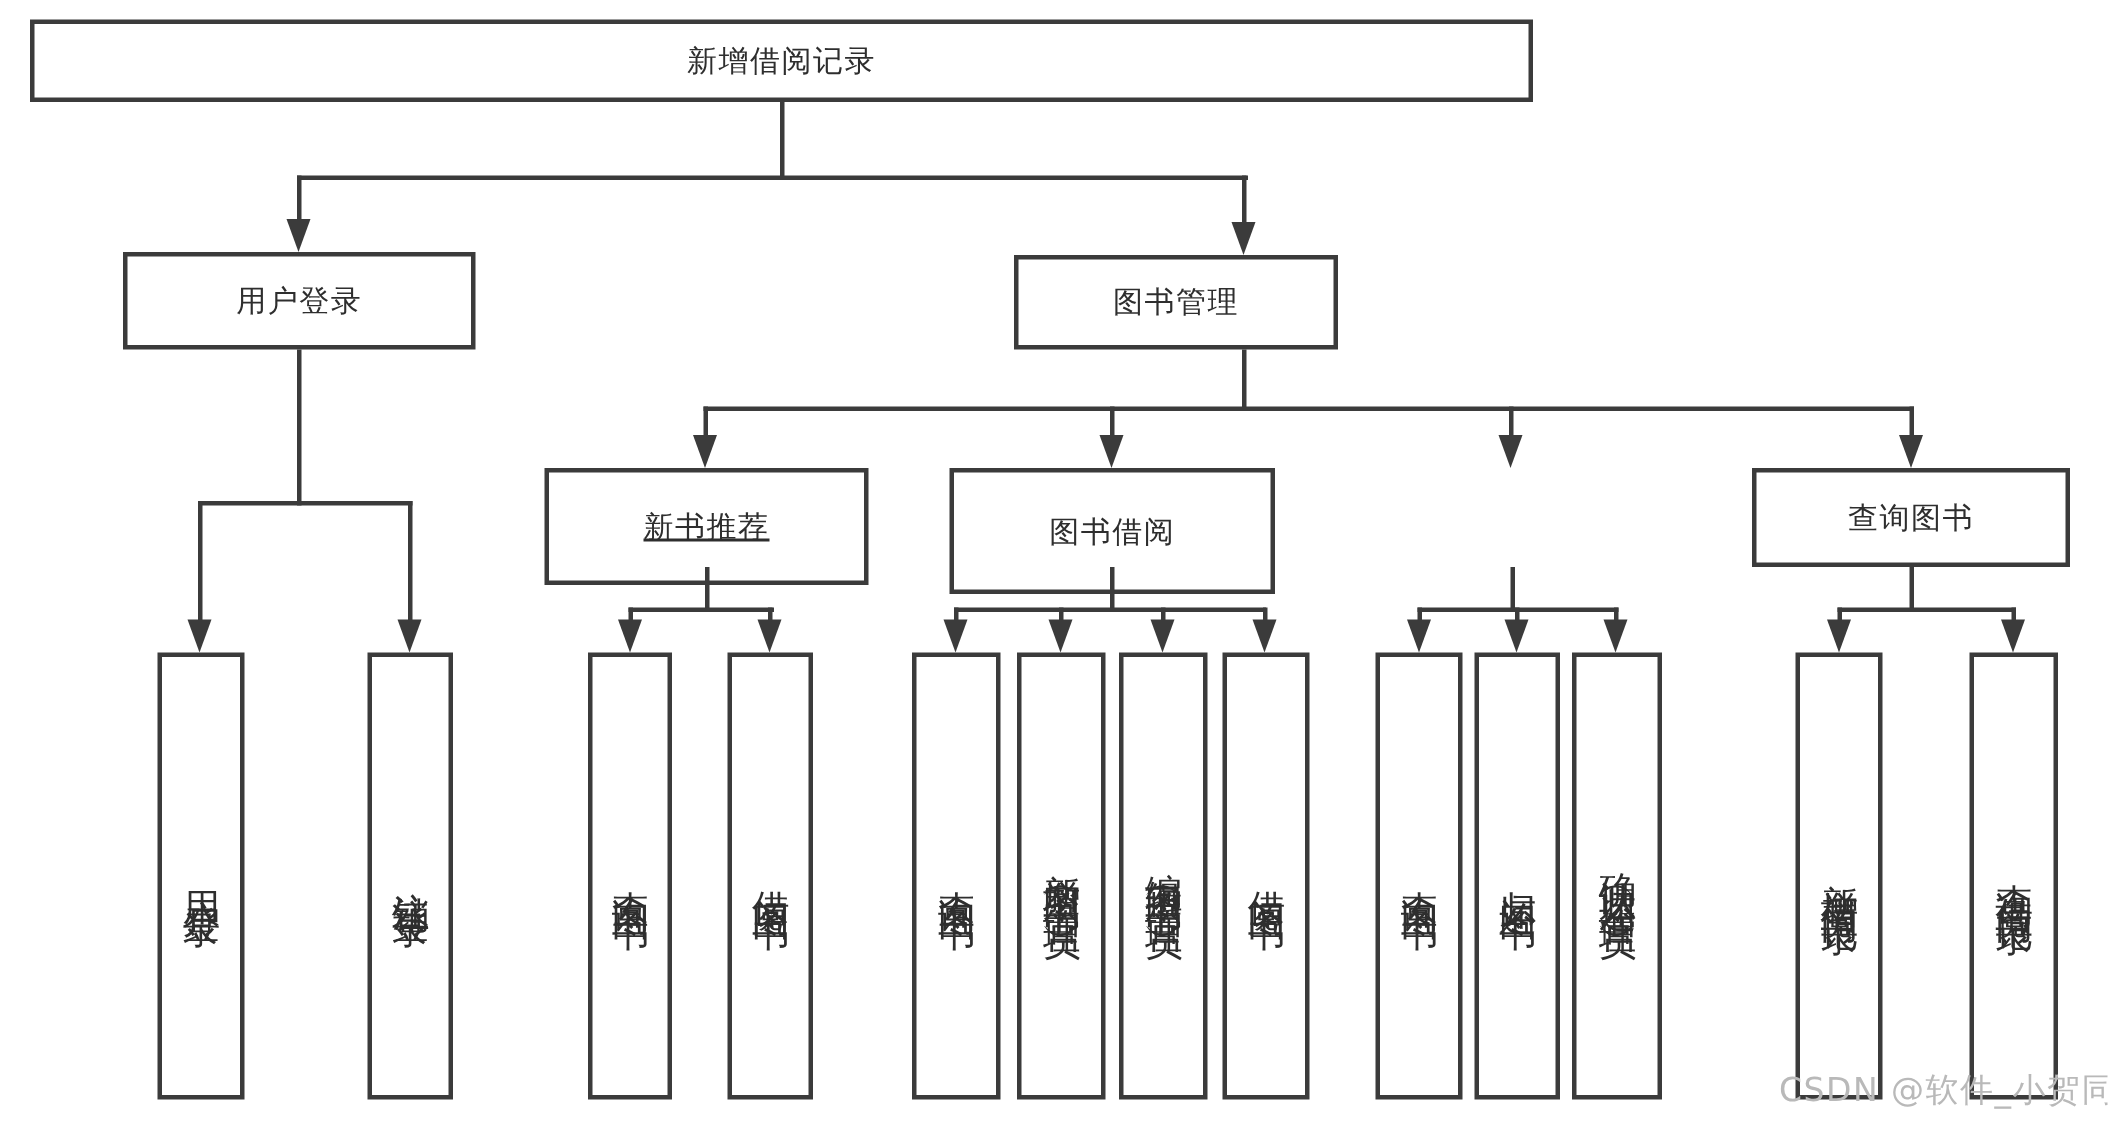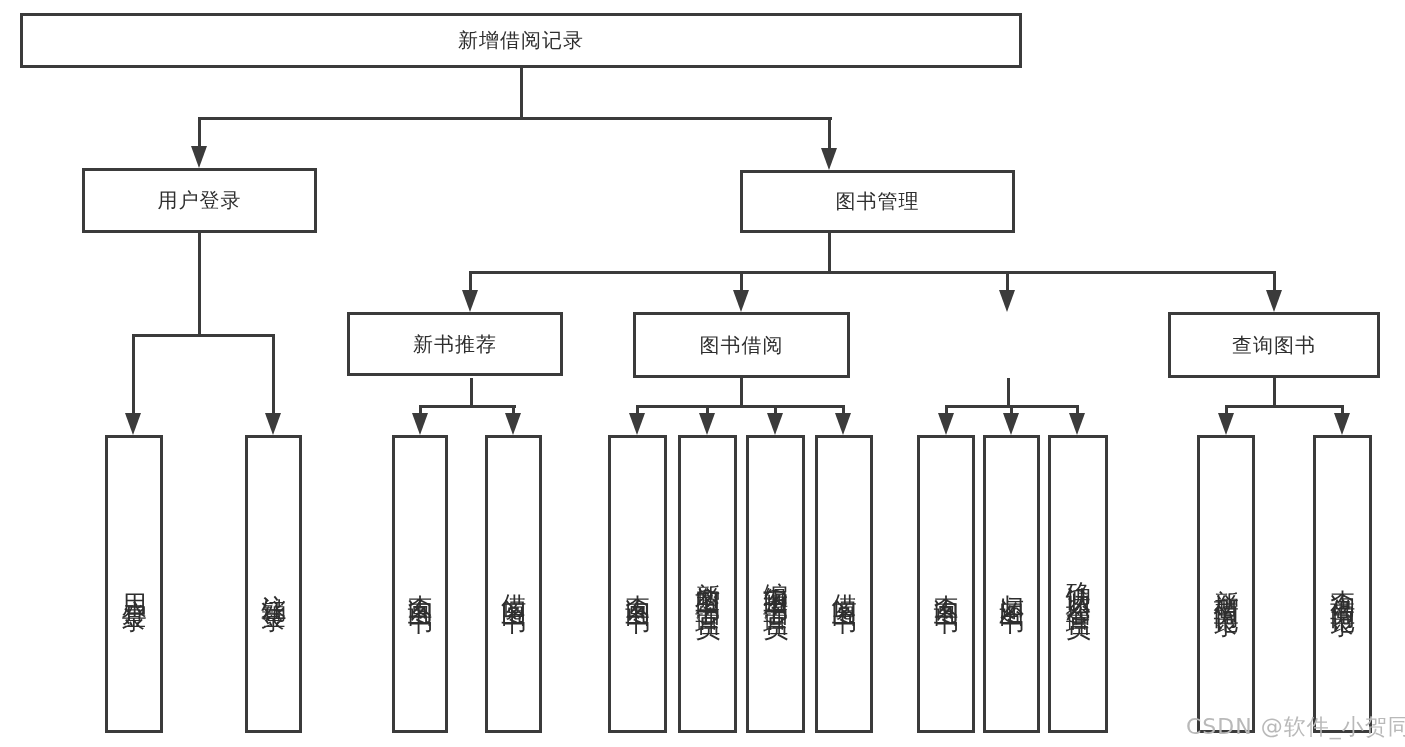--- a/index.html
+++ b/index.html
@@ -21,23 +21,23 @@
   .vbox{font-size:25px;}
   .vbox .vtext{
     writing-mode:vertical-rl;text-orientation:mixed;
     letter-spacing:5px;line-height:1.1;
     white-space:nowrap;
   }
 
   
   #n-root          {left:20px;  top:13px;  width:1002px; height:55px;}
   #n-user-login    {left:82px;  top:168px; width:235px;  height:65px;}
-  #n-book-mgmt     {left:740px; top:170px; width:275px;  height:63px;}
-  #n-new-rec       {left:347px; top:312px; width:216px;  height:64px;}
-  #n-book-borrow   {left:633px; top:312px; width:217px;  height:66px;}
+  #n-book-mgmt     {left:676px; top:170px; width:216px;  height:63px;}
+  #n-new-rec       {left:363px; top:312px; width:216px;  height:78px;text-decoration:underline;}
+  #n-book-borrow   {left:633px; top:312px; width:217px;  height:84px;}
   #n-current-borrow{left:901px; top:312px; width:214px;  height:66px;}
   #n-borrow-record {left:1168px;top:312px; width:212px;  height:66px;}
 
   .leaf{top:435px;height:298px;}
   #n-leaf-login   {left:105px;  width:58px;}
   #n-leaf-logout  {left:245px;  width:57px;}
   #n-rec-query    {left:392px;  width:56px;}
   #n-rec-borrow   {left:485px;  width:57px;}
   #n-bb-query     {left:608px;  width:59px;}
   #n-bb-add       {left:678px;  width:59px;}

